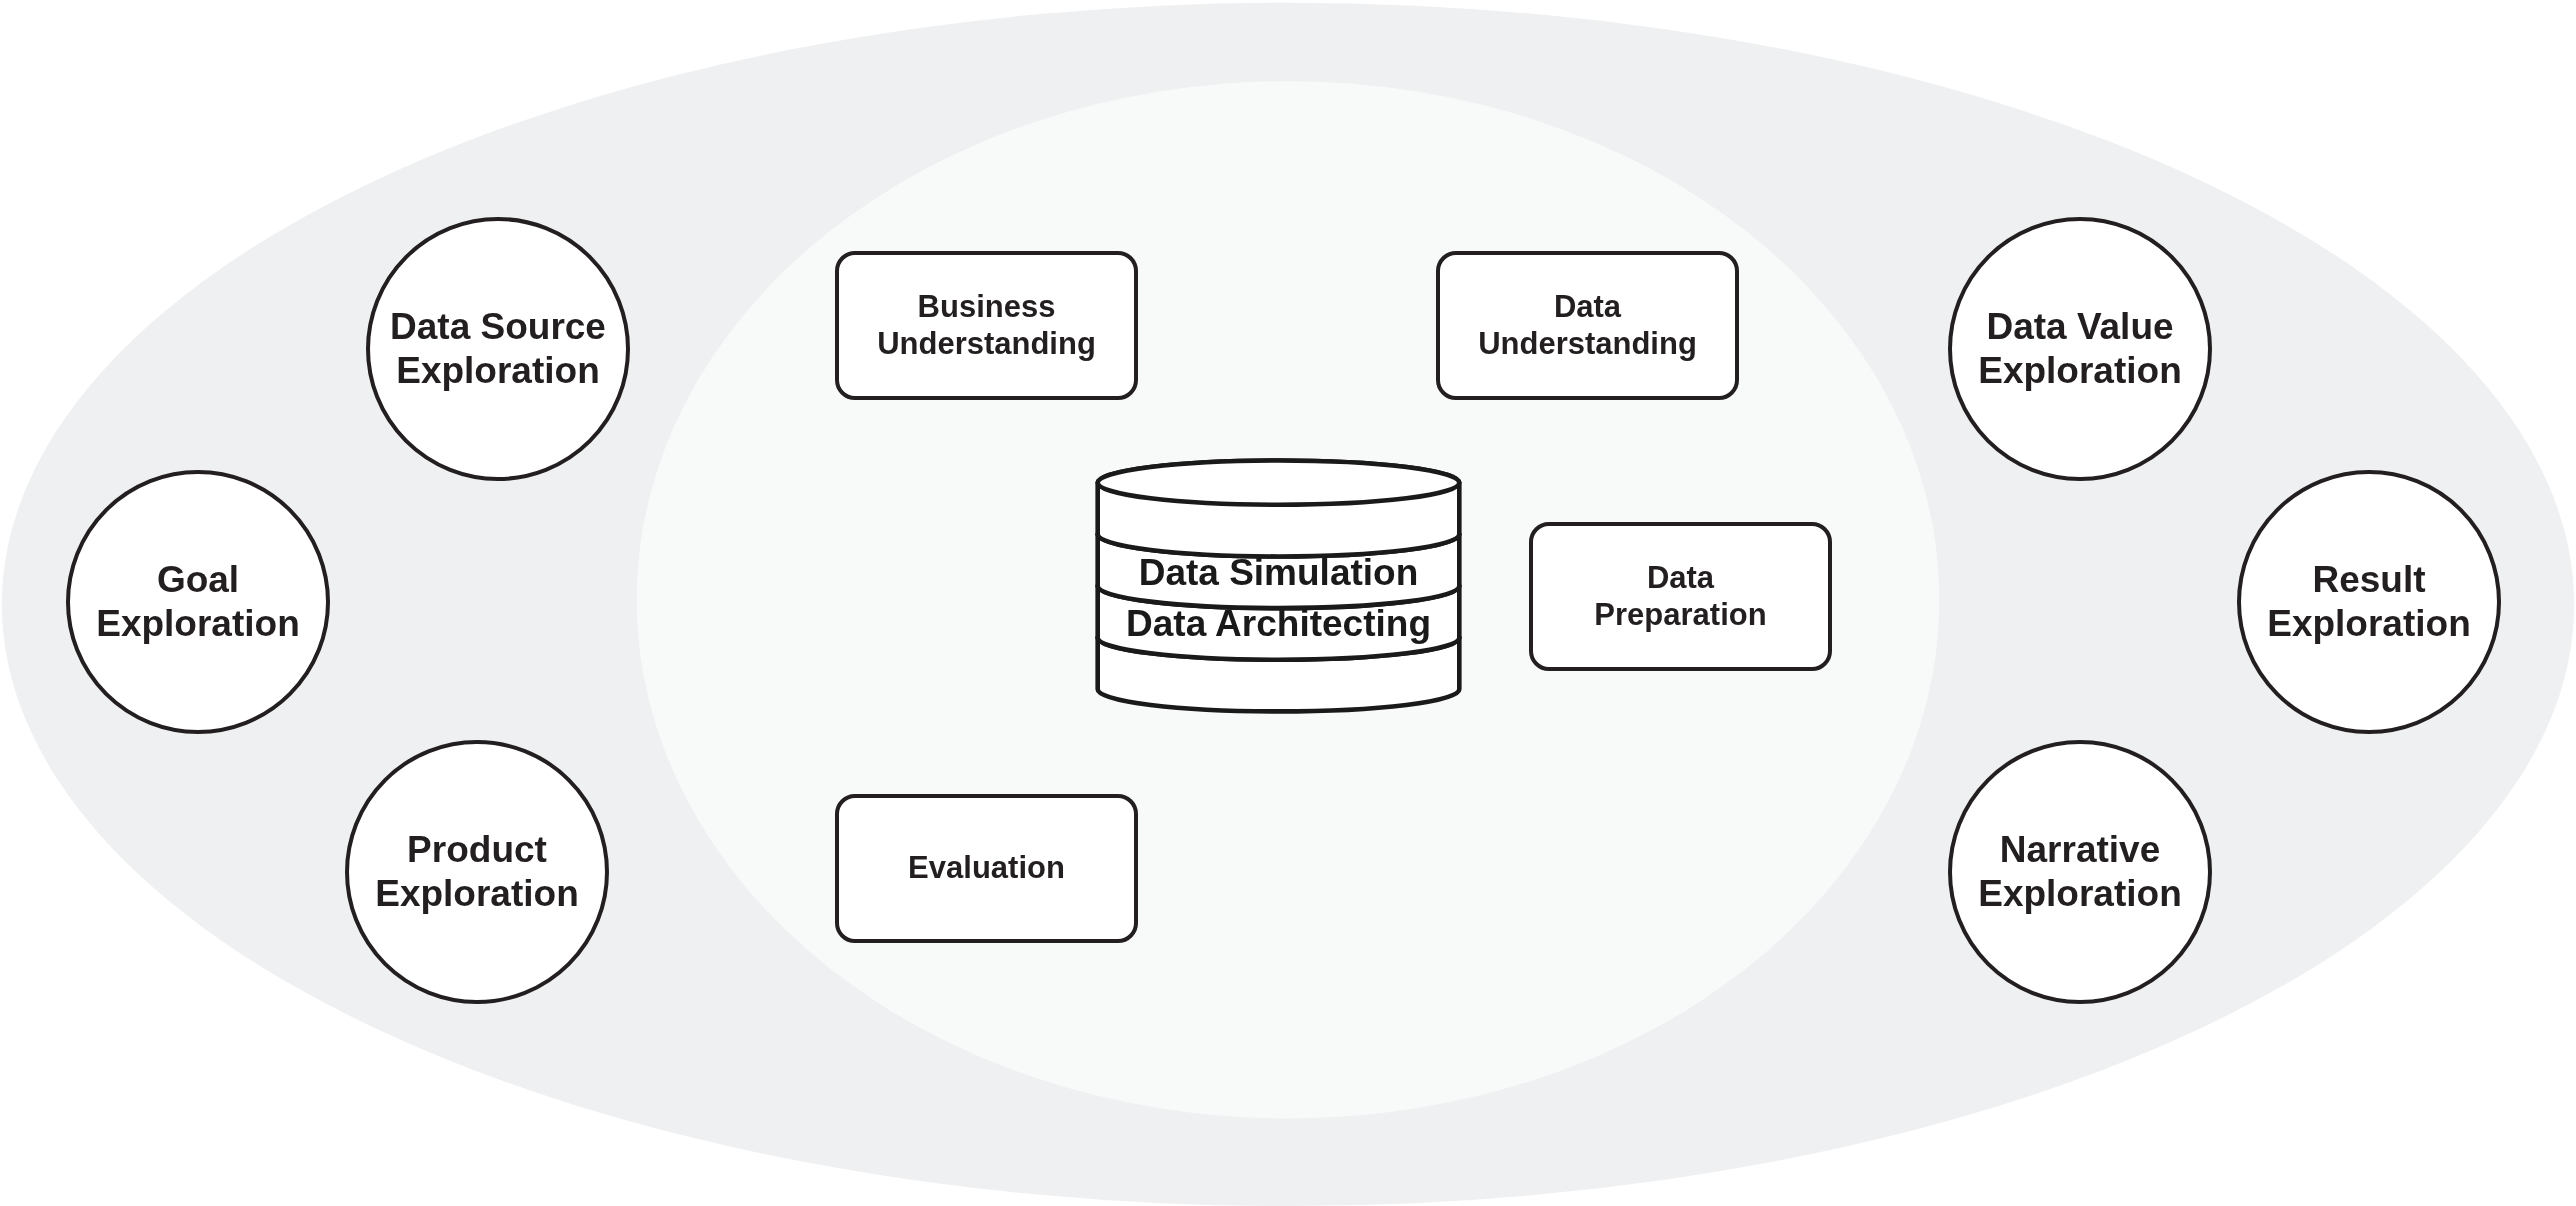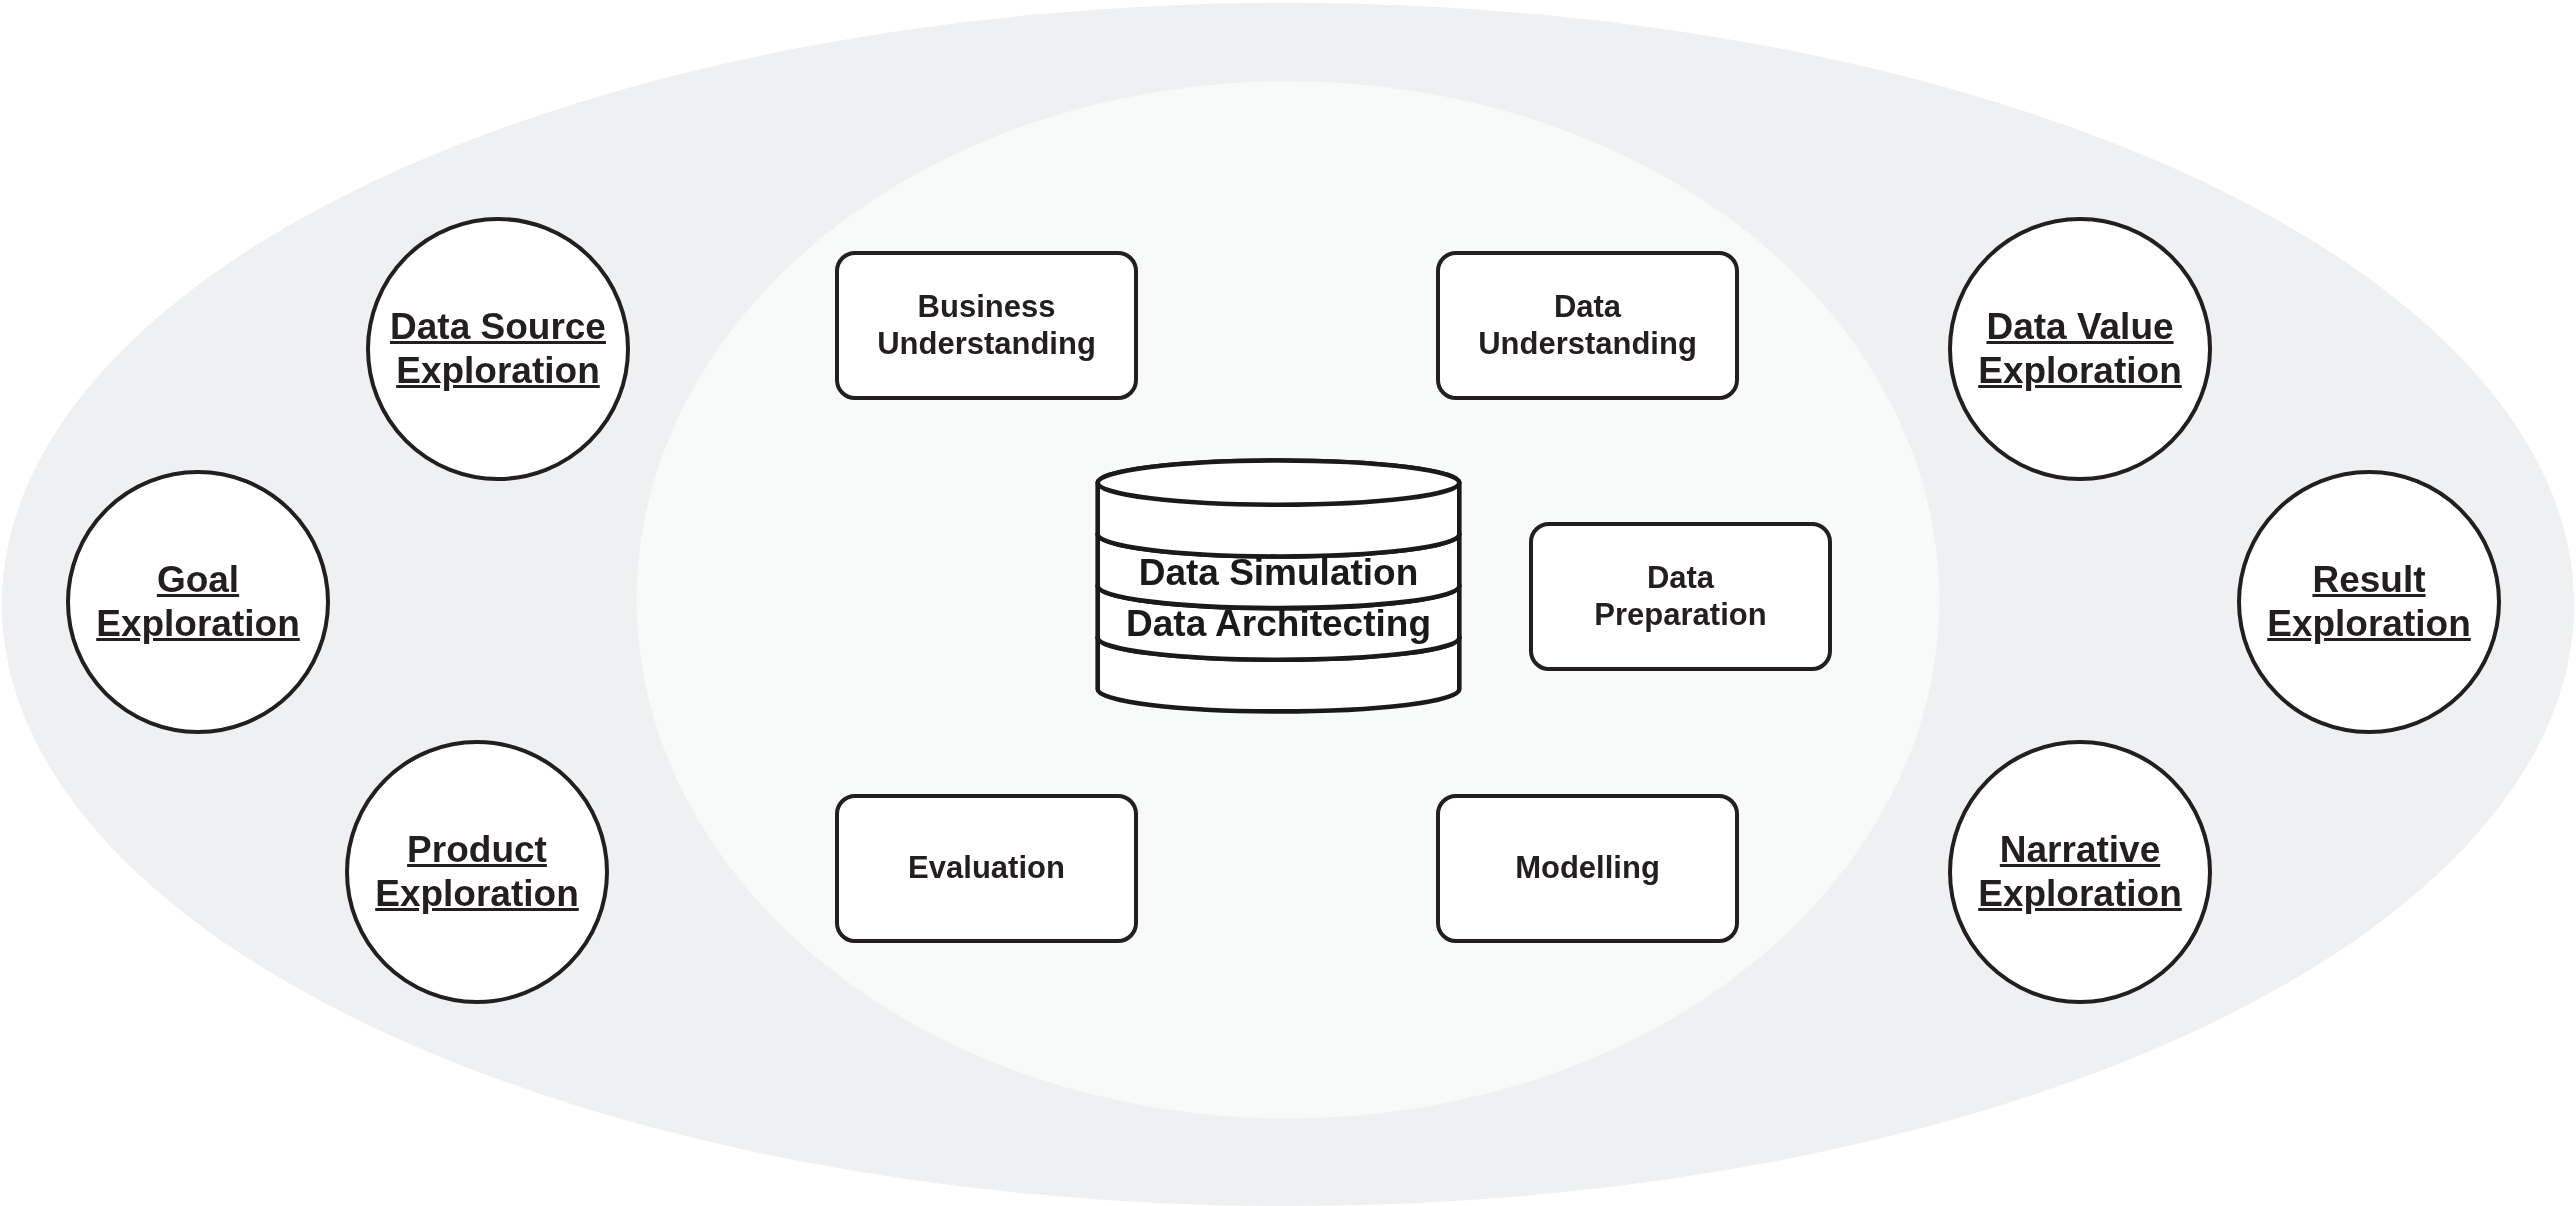--- a/index.html
+++ b/index.html
@@ -24,21 +24,20 @@
     border-radius:50%;
     background:#ffffff;
     border:4.6px solid #231f20;
     box-sizing:border-box;
   }
   .circle-node .node-label{
     left:0;top:0;right:0;bottom:0;
     position:absolute;
     font-size:37px;
     padding:0 13px;
-    text-decoration:underline;
   }
   .rect-node{
     position:absolute;
     background:#ffffff;
     border:4.6px solid #231f20;
     border-radius:20px;
     box-sizing:border-box;
   }
   .rect-node .node-label{
     left:0;top:0;right:0;bottom:0;
@@ -112,23 +111,20 @@
 
   <div class="rect-node" style="left:1529px;top:522px;width:303px;height:149px;">
     <span class="node-label">Data
 Preparation</span>
   </div>
 
   <div class="rect-node" style="left:835px;top:794px;width:303px;height:149px;">
     <span class="node-label">Evaluation</span>
   </div>
 
-  <div class="rect-node" style="left:1436px;top:794px;width:303px;height:149px;">
-    <span class="node-label">Modelling</span>
-  </div>
 
   <div id="cyl-stack" style="left:1094px;top:430px;width:369px;height:323px;">
     <svg width="369" height="323" viewBox="0 0 400 350">
       <g fill="#ffffff" stroke="#1a1a1a" stroke-width="5" stroke-linejoin="round">
 
         <path d="M4,225 L4,281 A196,24 0 0 0 396,281 L396,225 A196,24 0 0 0 4,225 Z"></path>
         <ellipse cx="200" cy="225" rx="196" ry="24"></ellipse>
 
         <path d="M4,169 L4,225 A196,24 0 0 0 396,225 L396,169 A196,24 0 0 0 4,169 Z"></path>
         <ellipse cx="200" cy="169" rx="196" ry="24"></ellipse>

